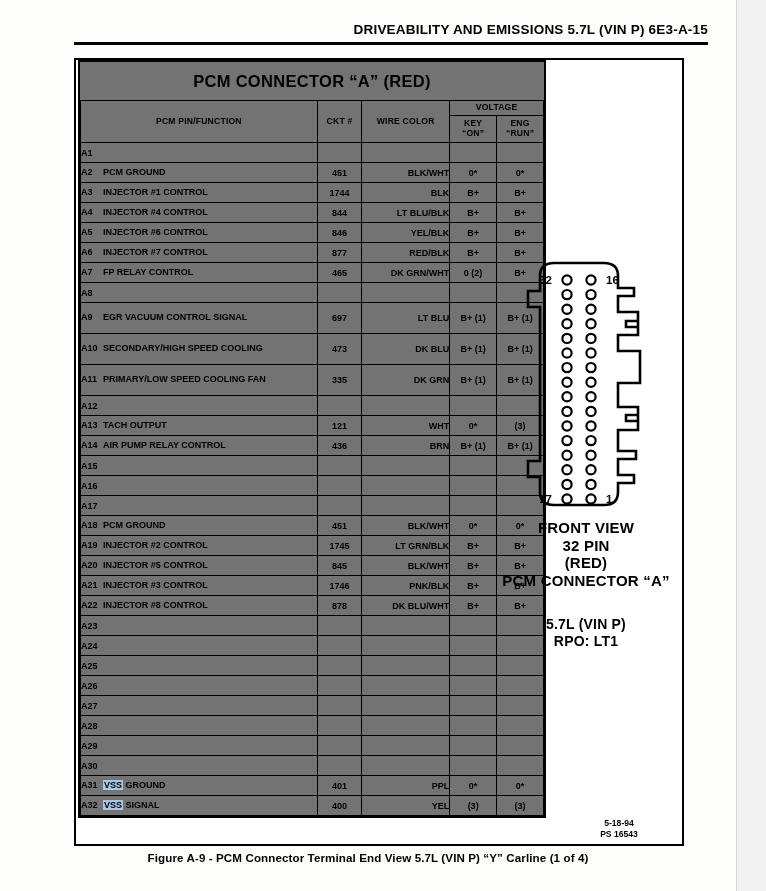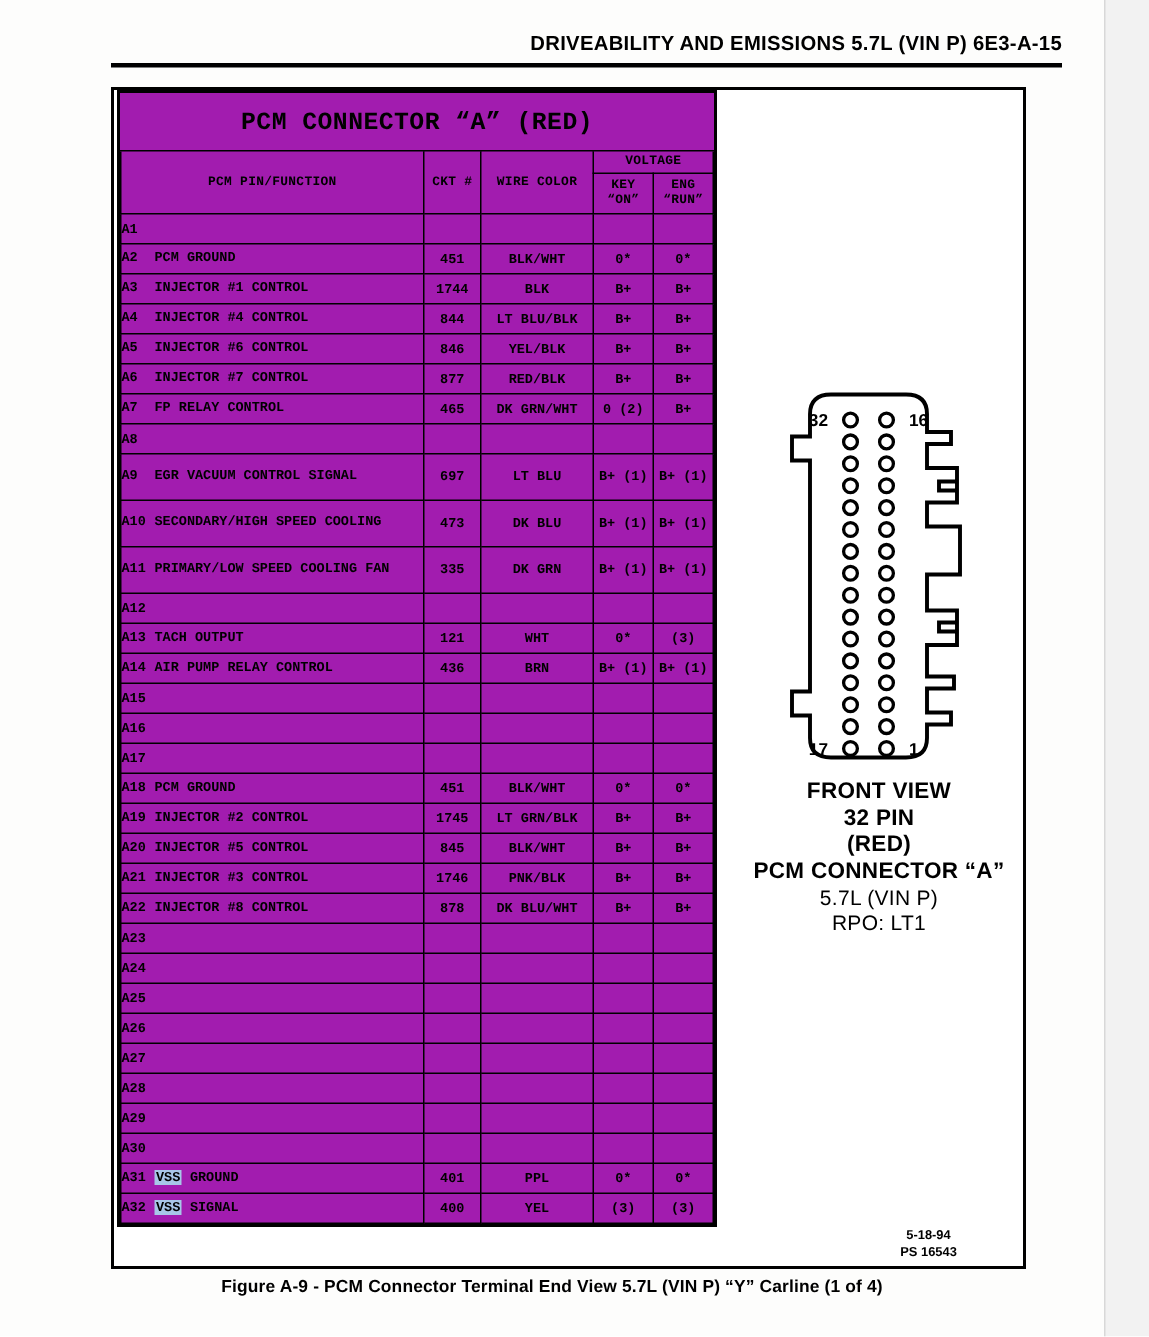--- a/index.html
+++ b/index.html
@@ -61,25 +61,24 @@
     width: 610px; height: 788px;
     border: 2.5px solid #000;
     box-sizing: border-box;
     background: #fff;
   }
 
   
   #pin-table-wrap {
     position: absolute;
     left: 78px; top: 60px;
-    width: 400px;
+    width: 468px;
     border: 2.5px solid #000;
     box-sizing: border-box;
-    background: #a21caf;
-    font-family: Liberation Mono, monospace;
+    background: #737373;
   }
   table.pin-table {
     border-collapse: collapse;
     width: 100%;
     table-layout: fixed;
   }
   table.pin-table td, table.pin-table th {
     border: 1.4px solid #000;
     padding: 0;
     vertical-align: middle;
@@ -128,21 +127,21 @@
   .fn-text {
     display: inline-block;
     vertical-align: top;
     line-height: 1.25;
   }
   td.ckt, td.wire, td.volt {
     font-size: 9px;
     font-weight: bold;
     text-align: center;
   }
-  td.wire { text-align: center; padding-left: 5px; margin-top: 16px; }
+  td.wire { text-align: right; padding-left: 5px; margin-top: 16px; }
   .hl {
     background: #a8c6e8;
     padding: 0 1px;
   }
 
   
   #connector-area {
     position: absolute;
     left: 488px; top: 255px;
     width: 196px;
@@ -150,22 +149,23 @@
   }
   #connector-svg-holder { width: 196px; height: 258px; }
   #connector-caption {
     margin-top: 6px;
     font-size: 15px;
     font-weight: bold;
     line-height: 1.18;
     letter-spacing: 0.2px;
   }
   #engine-caption {
+    margin-top: 26px;
     font-size: 14px;
-    font-weight: normal;
+    font-weight: bold;
     line-height: 1.25;
     letter-spacing: 0.2px;
   }
 
   
   #doc-stamp {
     position: absolute;
     left: 560px; top: 818px;
     width: 118px;
     text-align: center;

